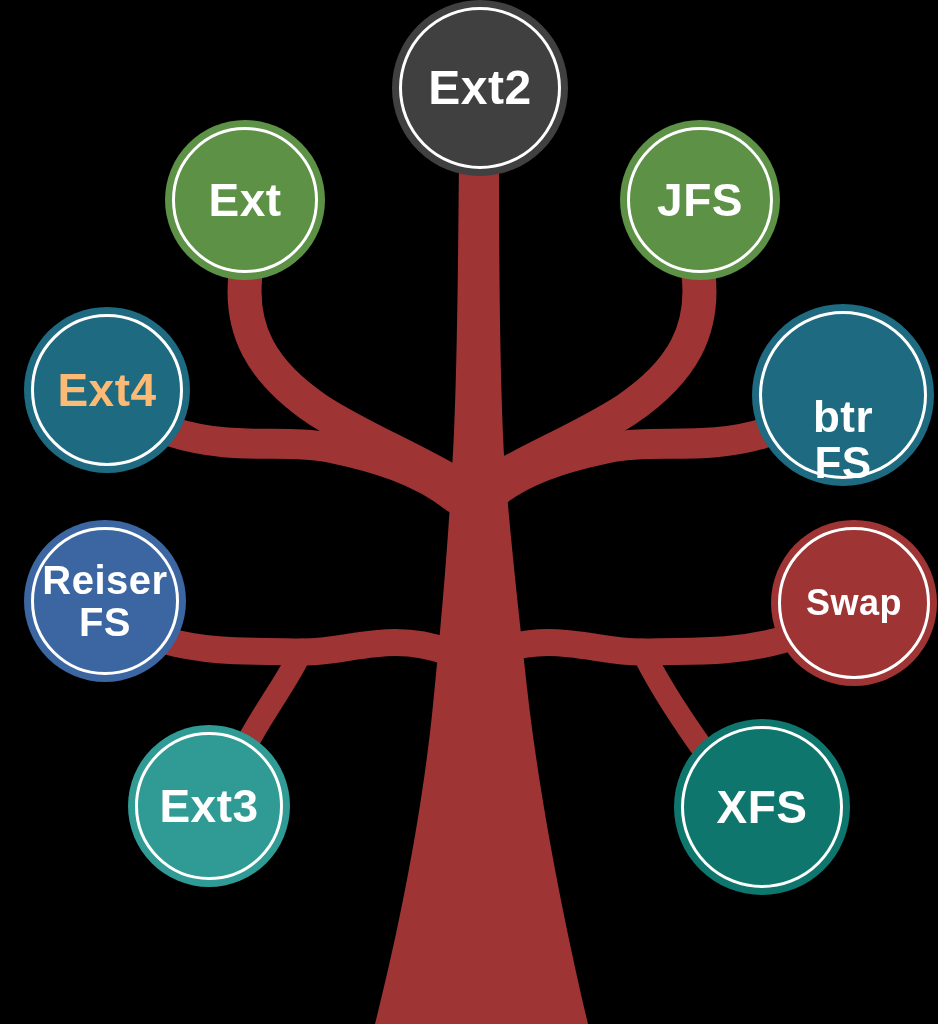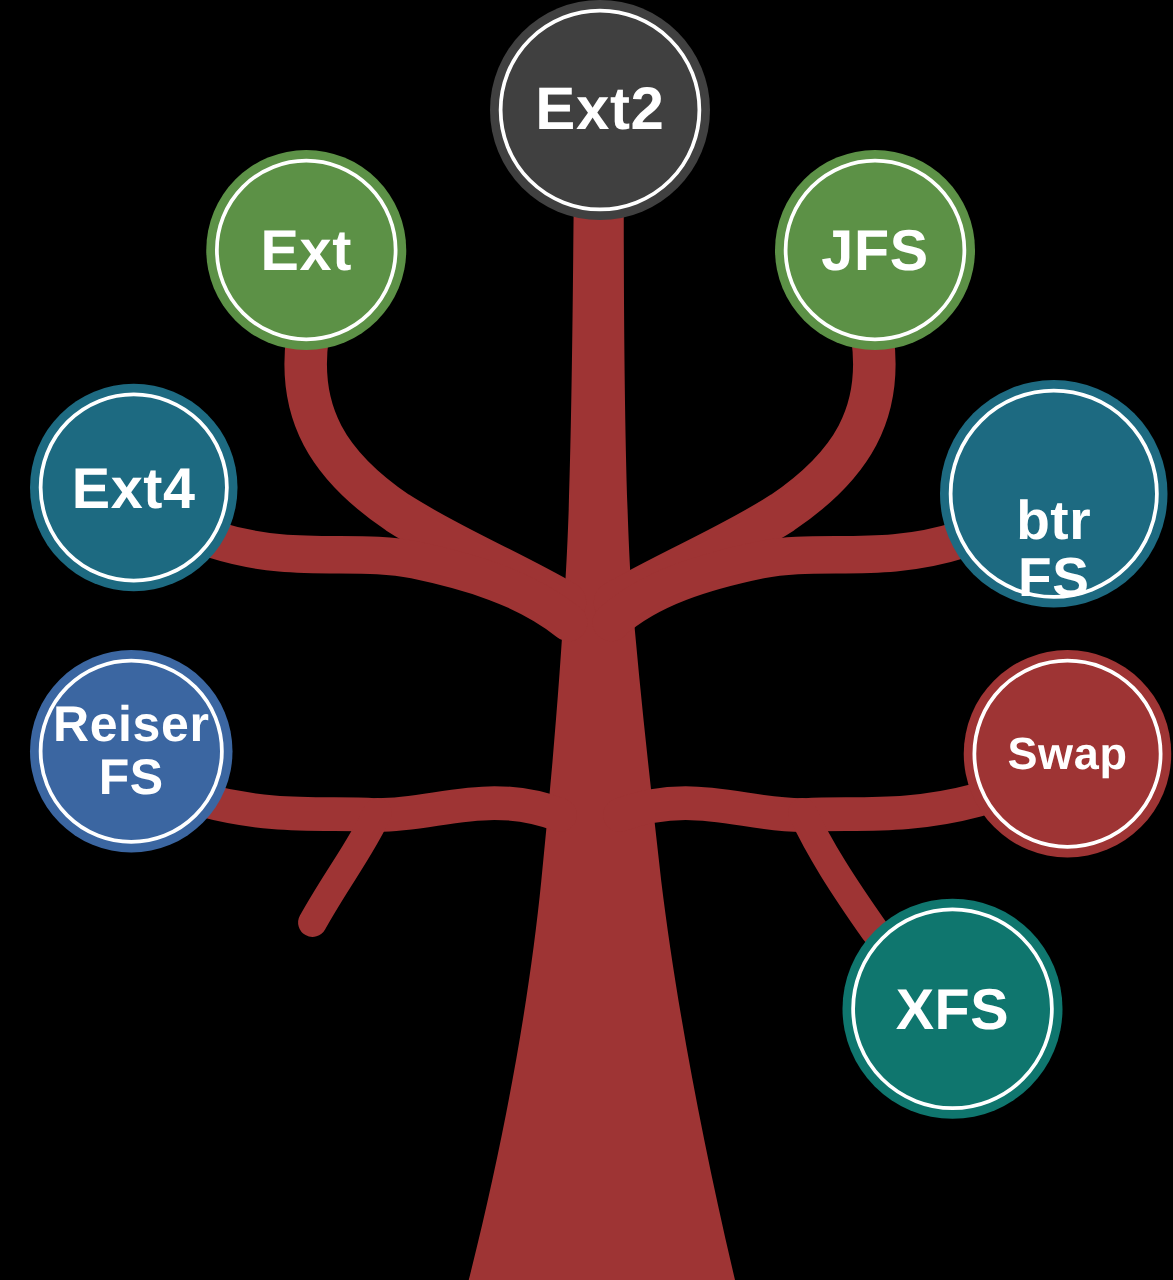--- a/index.html
+++ b/index.html
@@ -101,39 +101,43 @@
     <span class="label" style="color: rgb(255, 255, 255);">JFS</span>
   </div>
 
   <div class="node n-ext" style="background-color: rgb(92, 145, 70);">
     <div class="ring" style="border-color: rgb(255, 255, 255);"></div>
     <span class="label" style="color: rgb(255, 255, 255);">Ext</span>
   </div>
 
   <div class="node n-ext4" style="background-color: rgb(29, 106, 129);">
     <div class="ring" style="border-color: rgb(255, 255, 255);"></div>
-    <span class="label" style="color: #ffffff; text-align: right;">Ext4</span>
+    <span class="label" style="color: #fdba74; text-align: right;">Ext4</span>
   </div>
 
   <div class="node n-btrfs" style="background-color: rgb(29, 106, 129);">
     <div class="ring" style="border-color: rgb(255, 255, 255);"></div>
     <span class="label" style="color: rgb(255, 255, 255);">btr
 FS</span>
   </div>
 
   <div class="node n-reiserfs" style="background-color: rgb(59, 102, 161);">
     <div class="ring" style="border-color: rgb(255, 255, 255);"></div>
     <span class="label" style="color: rgb(255, 255, 255);">Reiser
 FS</span>
   </div>
 
   <div class="node n-swap" style="background-color: rgb(158, 52, 52);">
     <div class="ring" style="border-color: rgb(255, 255, 255);"></div>
     <span class="label" style="color: rgb(255, 255, 255);">Swap</span>
   </div>
 
+  <div class="node n-ext3" style="background-color: rgb(47, 155, 148);">
+    <div class="ring" style="border-color: rgb(255, 255, 255);"></div>
+    <span class="label" style="color: rgb(255, 255, 255);">Ext3</span>
+  </div>
 
   <div class="node n-xfs" style="background-color: #0f766e;">
     <div class="ring" style="border-color: rgb(255, 255, 255);"></div>
     <span class="label" style="color: rgb(255, 255, 255);">XFS</span>
   </div>
 
 </div>
 
 </body></html>

